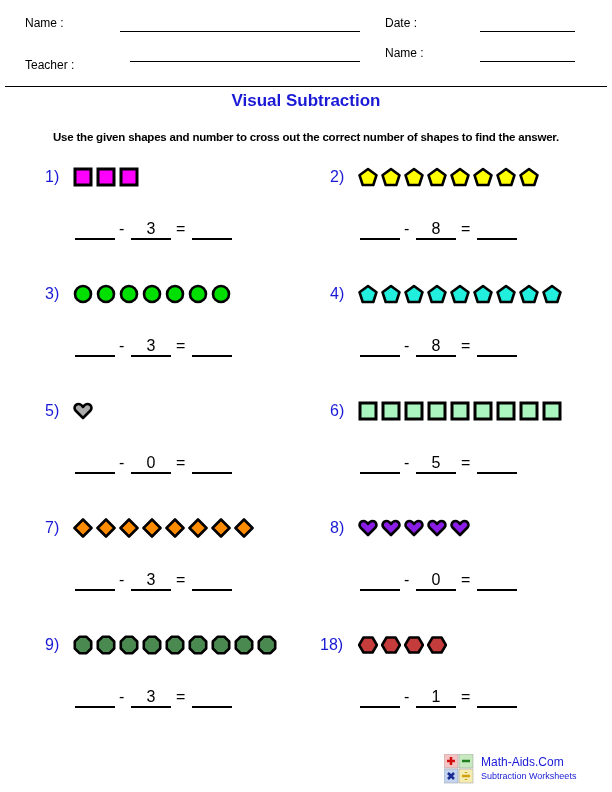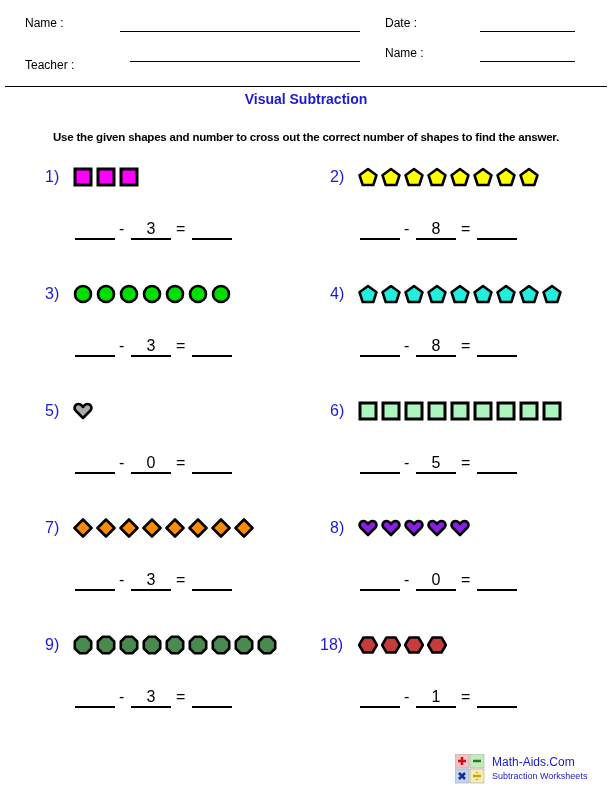--- a/index.html
+++ b/index.html
@@ -1,29 +1,29 @@
 <!DOCTYPE html>
 <html><head>
 <meta charset="utf-8">
 <style>
   html, body { margin: 0; padding: 0; background: #ffffff; }
   body { width: 612px; height: 792px; position: relative; overflow: hidden; font-family: "Liberation Sans", sans-serif; color: #000; }
   .hdr-label { position: absolute; font-size: 12px; }
   .hdr-line { position: absolute; height: 0; border-top: 1px solid #000; }
   .divider { position: absolute; left: 5px; top: 86px; width: 602px; border-top: 1px solid #000; }
-  .title { position: absolute; left: 0; top: 91px; width: 612px; text-align: center; font-size: 14px; font-weight: bold; color: #1a1ad6; }
+  .title { position: absolute; left: 0; top: 91px; width: 612px; text-align: center; font-size: 17px; font-weight: bold; color: #1a1ad6; }
   .instructions { position: absolute; left: 0; top: 131px; width: 612px; text-align: center; font-size: 11.5px; font-weight: bold; letter-spacing: -0.2px; }
   .problem { position: absolute; width: 280px; height: 100px; }
   .pnum { position: absolute; left: 0; top: 0; font-size: 16px; color: #1a1ad6; line-height: 20px; }
   .shapes { position: absolute; top: 0; height: 20px; }
   .shapes svg { position: absolute; top: 0; }
   .eq { position: absolute; top: 52px; height: 22px; font-size: 16px; }
   .blank { position: absolute; top: 0; width: 40px; height: 19px; border-bottom: 2px solid #000; text-align: center; line-height: 19px; }
   .op { position: absolute; top: 0; line-height: 19px; }
-  .logo { position: absolute; left: 455px; top: 754px; width: 140px; height: 30px; }
+  .logo { position: absolute; left: 444px; top: 754px; width: 140px; height: 30px; }
   .logo-site { position: absolute; left: 37px; top: 1px; font-size: 12px; color: #1a1ad6; }
   .logo-sub { position: absolute; left: 37px; top: 17px; font-size: 9px; color: #1a1ad6; }
   .logo-icon { position: absolute; left: 0; top: 0; width: 30px; height: 30px; }
 </style>
 </head>
 <body>
 
 <span class="hdr-label" style="left:25px; top:16px;">Name :</span>
 <div class="hdr-line" style="left:120px; top:31px; width:240px;"></div>
 <span class="hdr-label" style="left:25px; top:46px;margin-top:12px;">Teacher :</span>

